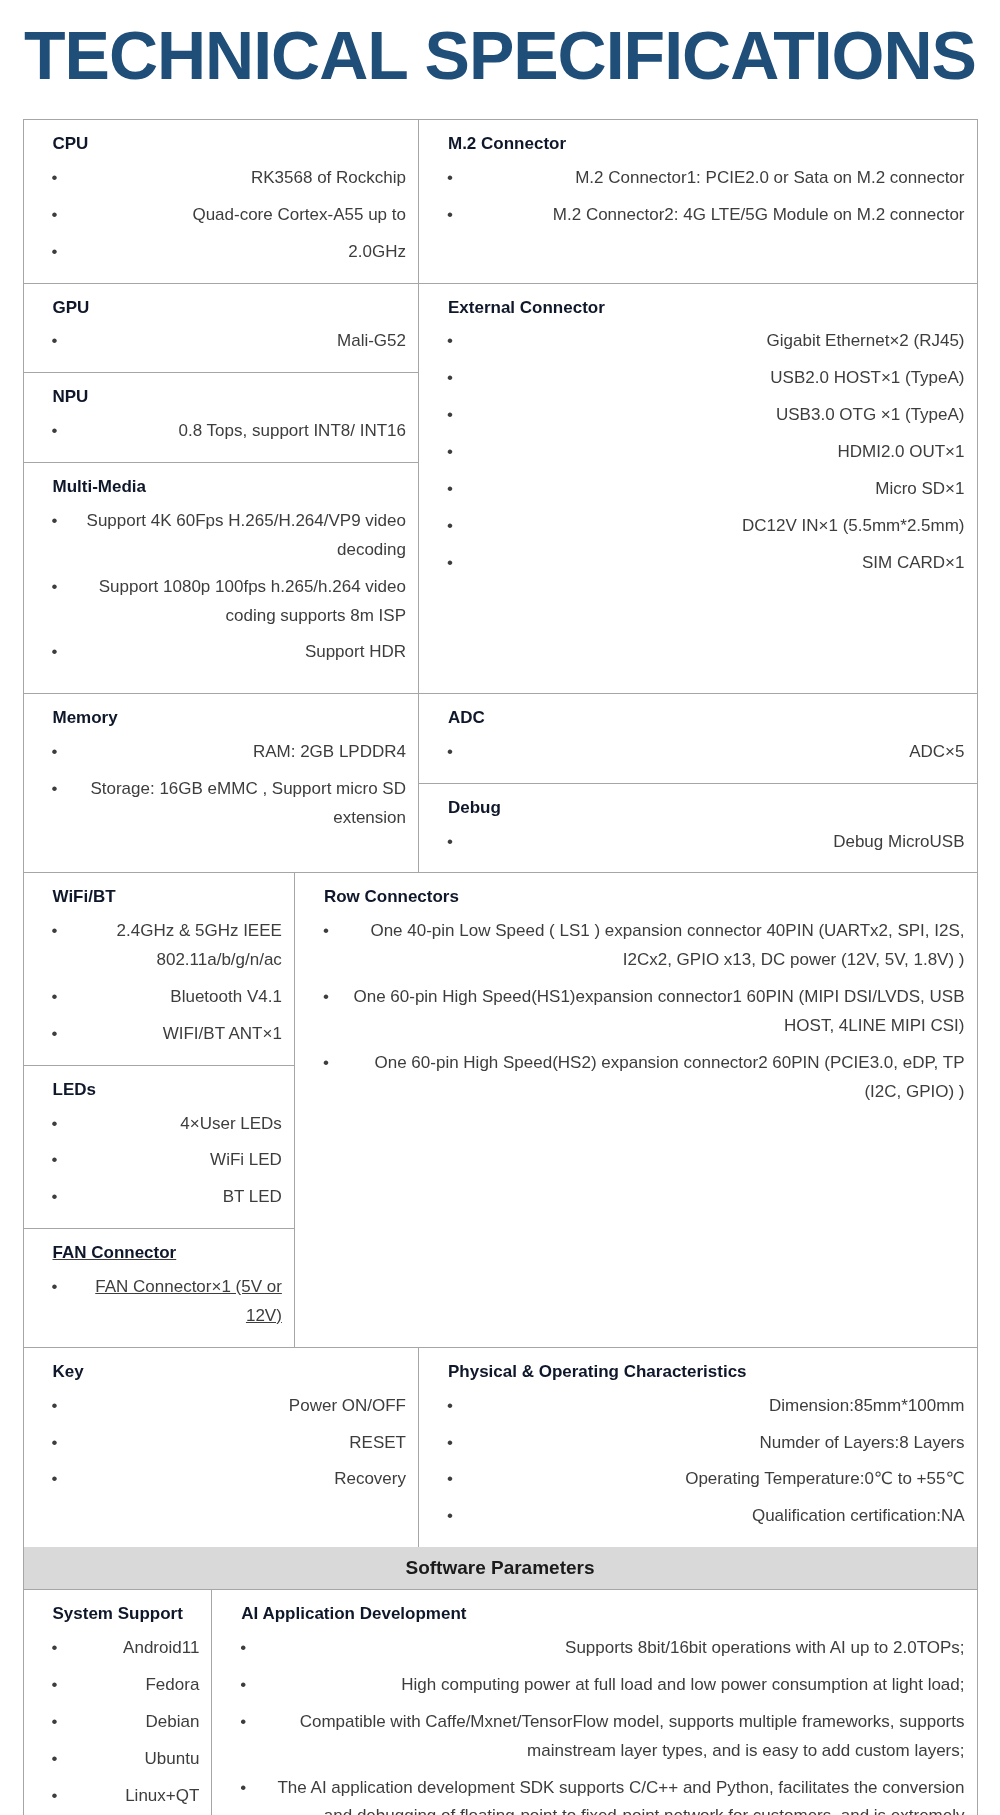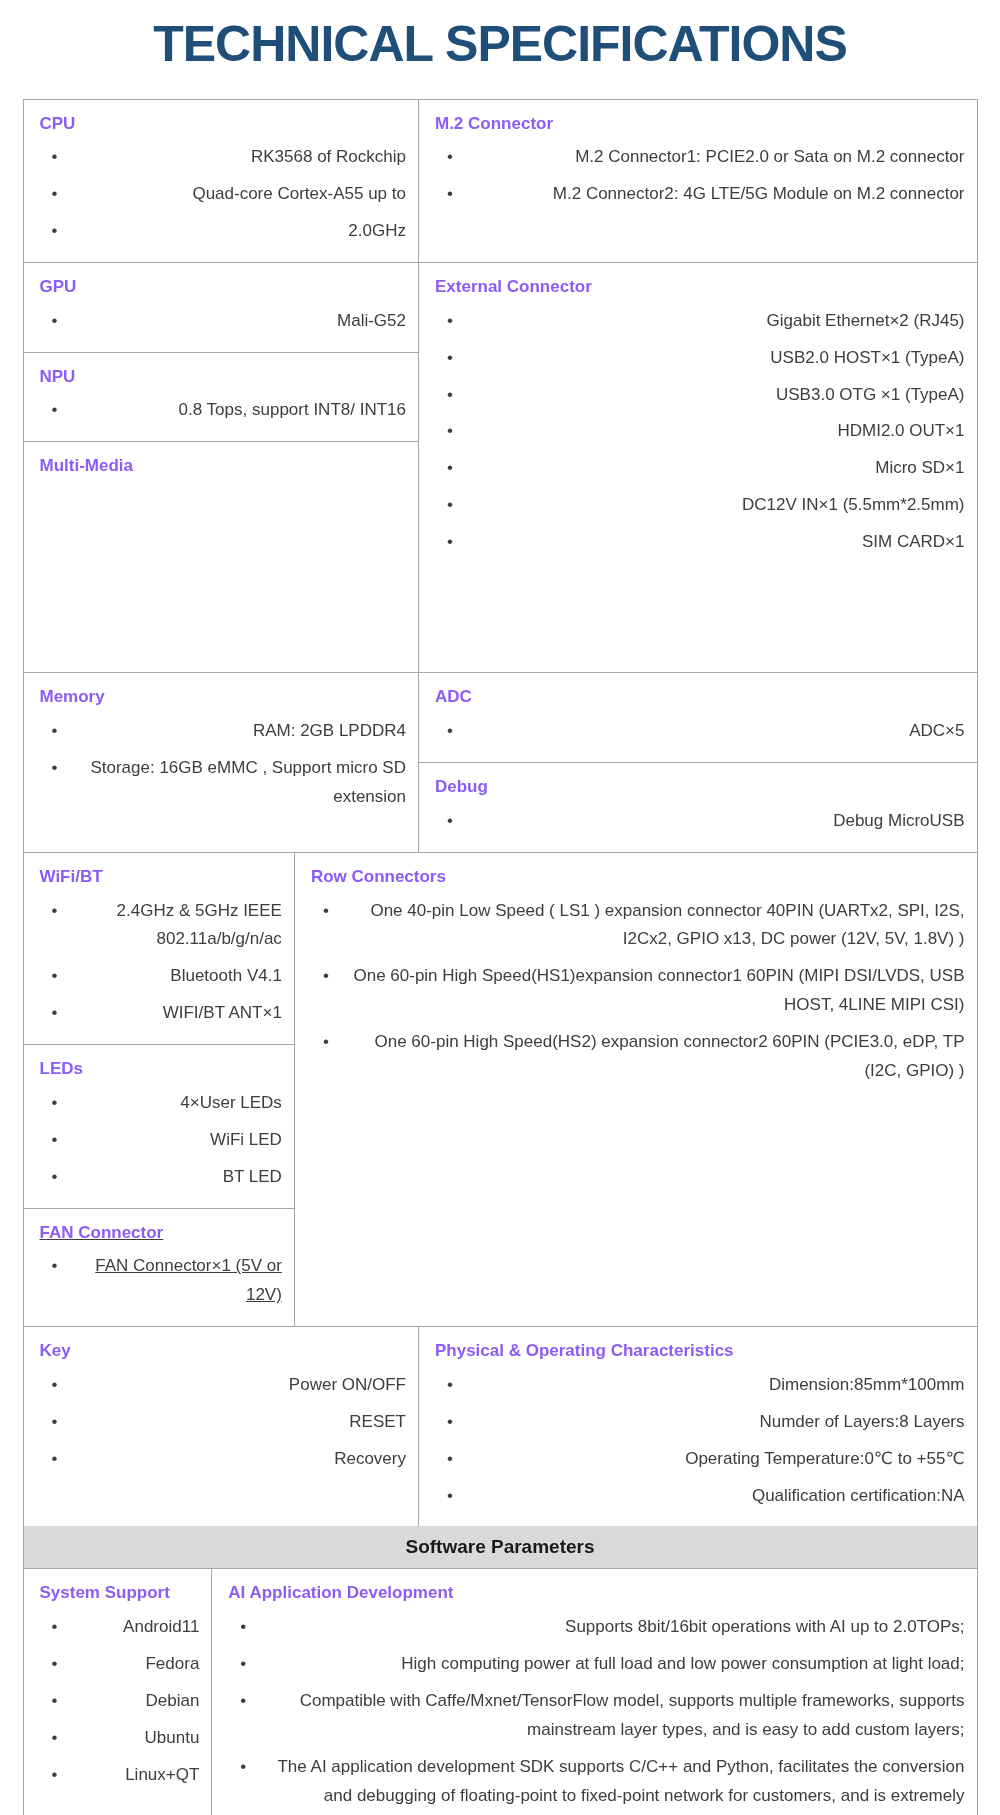--- a/index.html
+++ b/index.html
@@ -8,21 +8,21 @@
     padding: 0;
     background: #ffffff;
     font-family: "Liberation Sans", "DejaVu Sans", sans-serif;
     color: #3d3d3d;
   }
   body { width: 1000px; min-height: 1815px; }
 
   .page-title {
     margin: 16px 0 0 0;
     text-align: center;
-    font-size: 50px;
+    font-size: 68px;
     font-weight: bold;
     letter-spacing: -1px;
     color: #1f4e79;
     line-height: 1.15;
   }
 
   .spec-table {
     width: 955px;
     margin: 25px auto 0 auto;
     border: 1px solid #a6a6a6;
@@ -51,22 +51,22 @@
   .col-right { flex: 1 1 auto; }
 
   .spec-cell {
     padding: 7px 12px 8px 12px;
     border-bottom: 1px solid #a6a6a6;
   }
   .spec-col .spec-cell:last-child { border-bottom: none; flex: 1 1 auto; }
 
   .cell-title {
     font-weight: bold;
-    color: #8b5cf6;
-    margin: 5px 0 2px 4px;
+    color: #0f172a;
+    margin: 5px 0 2px 17px;
     line-height: 1.4;
   }
 
   .cell-list {
     list-style: none;
     margin: 4px 0 0 0;
     padding: 0;
   }
   .cell-item {
     position: relative;
@@ -119,20 +119,25 @@
             </ul>
           </div>
           <div class="spec-cell" style="min-height: 77px;">
             <div class="cell-title">NPU</div>
             <ul class="cell-list">
               <li class="cell-item">0.8 Tops, support INT8/ INT16</li>
             </ul>
           </div>
           <div class="spec-cell" style="min-height: 230px;">
             <div class="cell-title">Multi-Media</div>
+            <ul class="cell-list">
+              <li class="cell-item">Support 4K 60Fps H.265/H.264/VP9 video decoding</li>
+              <li class="cell-item">Support 1080p 100fps h.265/h.264 video coding supports 8m ISP</li>
+              <li class="cell-item">Support HDR</li>
+            </ul>
           </div>
         </div>
         <div class="spec-col col-right">
           <div class="spec-cell" style="min-height: 382px;">
             <div class="cell-title">External Connector</div>
             <ul class="cell-list">
               <li class="cell-item">Gigabit Ethernet×2 (RJ45)</li>
               <li class="cell-item">USB2.0 HOST×1 (TypeA)</li>
               <li class="cell-item">USB3.0 OTG ×1 (TypeA)</li>
               <li class="cell-item">HDMI2.0 OUT×1</li>

